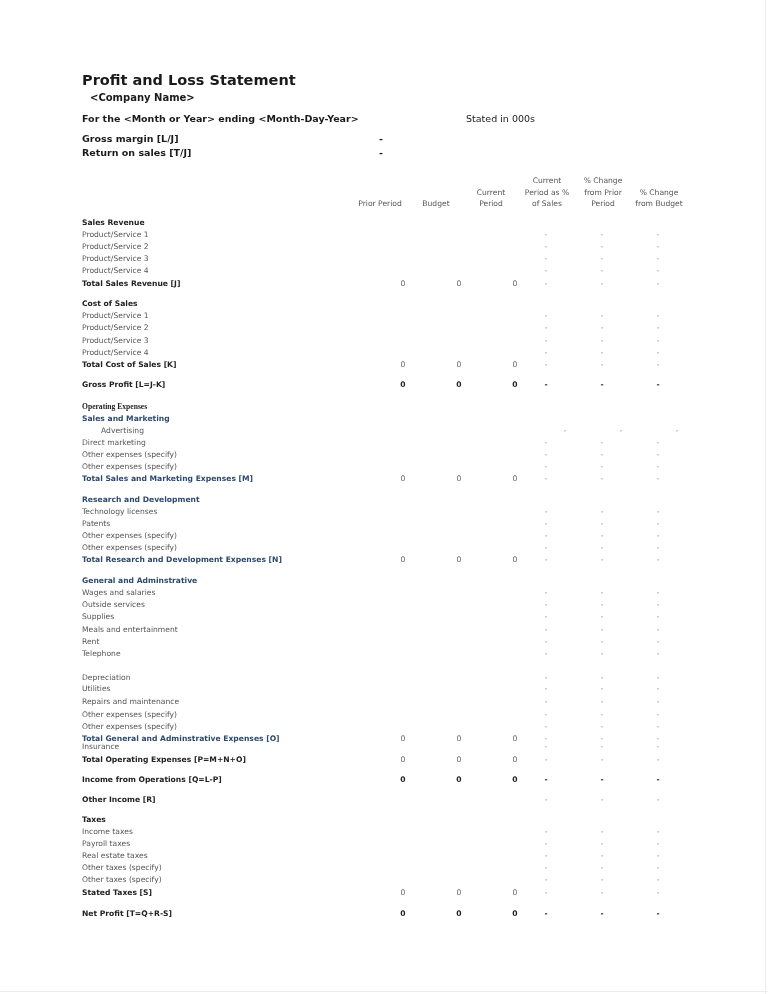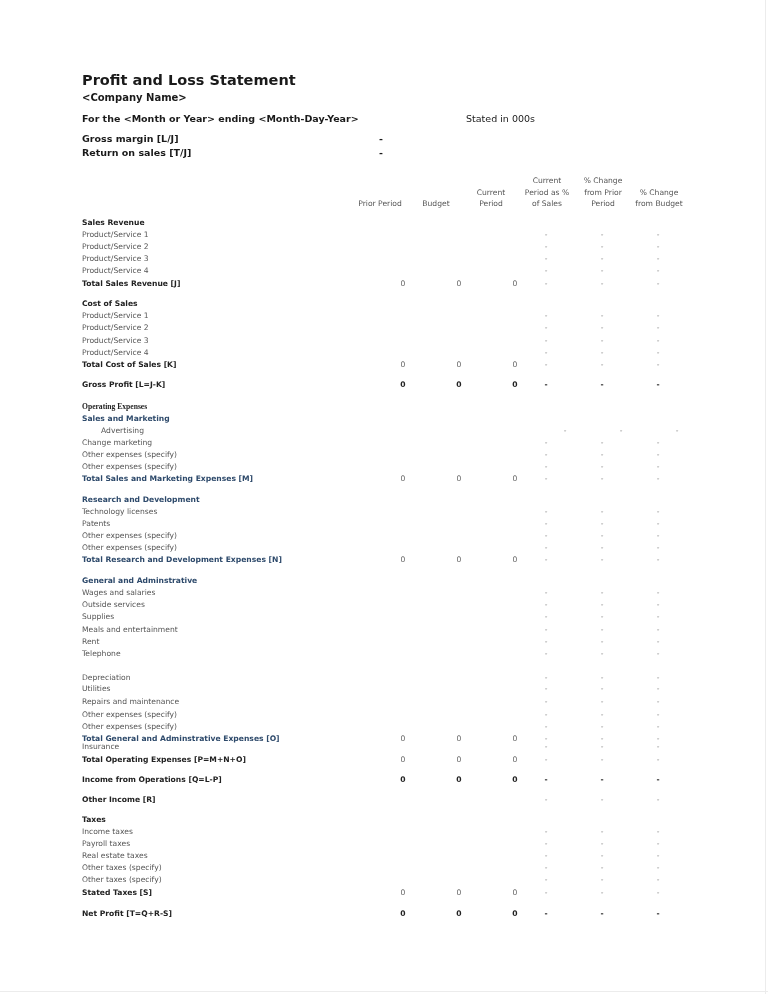--- a/index.html
+++ b/index.html
@@ -4,21 +4,21 @@
 <style>
   html, body { margin: 0; padding: 0; }
   body {
     width: 768px; height: 994px; background: #ffffff; position: relative; overflow: hidden;
     font-family: "DejaVu Sans", "Liberation Sans", sans-serif; color: #222;
   }
   .page-edge-r { position: absolute; top: 0; right: 2px; width: 1px; height: 994px; background: #ececec; }
   .page-edge-b { position: absolute; left: 0; bottom: 2px; width: 768px; height: 1px; background: #ececec; }
 
   .title { position: absolute; left: 82px; top: 72px; font-size: 14.5px; font-weight: bold; color: #1a1a1a; }
-  .company { position: absolute; left: 82px; top: 92px; font-size: 10px; font-weight: bold; color: #1a1a1a; }
+  .company { position: absolute; left: 90px; top: 92px; font-size: 10px; font-weight: bold; color: #1a1a1a; }
   .period { position: absolute; left: 82px; top: 113px; font-size: 9.5px; font-weight: bold; color: #1a1a1a; }
   .stated { position: absolute; left: 466px; top: 113px; font-size: 9.5px; font-weight: normal; color: #1a1a1a; }
   .kpi-label { position: absolute; left: 82px; font-size: 9.5px; font-weight: bold; color: #1a1a1a; }
   .kpi-val { position: absolute; left: 377px; font-size: 9.5px; font-weight: bold; color: #1a1a1a; width: 8px; text-align: center; }
 
   .col-head { position: absolute; font-size: 7.6px; color: #555; text-align: center; line-height: 11.3px; }
 
   .row { position: absolute; left: 0; width: 680px; height: 12px; }
   .row .lbl { position: absolute; left: 82px; top: 0; font-size: 7.6px; color: #555; white-space: nowrap; }
   .row.bold .lbl { font-weight: bold; color: #222; }
@@ -158,21 +158,21 @@
     <div class="row blue" style="top: 414px;">
       <span class="lbl">Sales and Marketing</span>
     </div>
     <div class="row" style="top: 426px; margin-left: 19px;">
       <span class="lbl">Advertising</span>
       <span class="c c4 dash">-</span>
       <span class="c c5 dash">-</span>
       <span class="c c6 dash">-</span>
     </div>
     <div class="row" style="top: 438px;">
-      <span class="lbl">Change marketing</span>
+      <span class="lbl">Direct marketing</span>
       <span class="c c4 dash">-</span>
       <span class="c c5 dash">-</span>
       <span class="c c6 dash">-</span>
     </div>
     <div class="row" style="top: 450px;">
       <span class="lbl">Other expenses (specify)</span>
       <span class="c c4 dash">-</span>
       <span class="c c5 dash">-</span>
       <span class="c c6 dash">-</span>
     </div>

